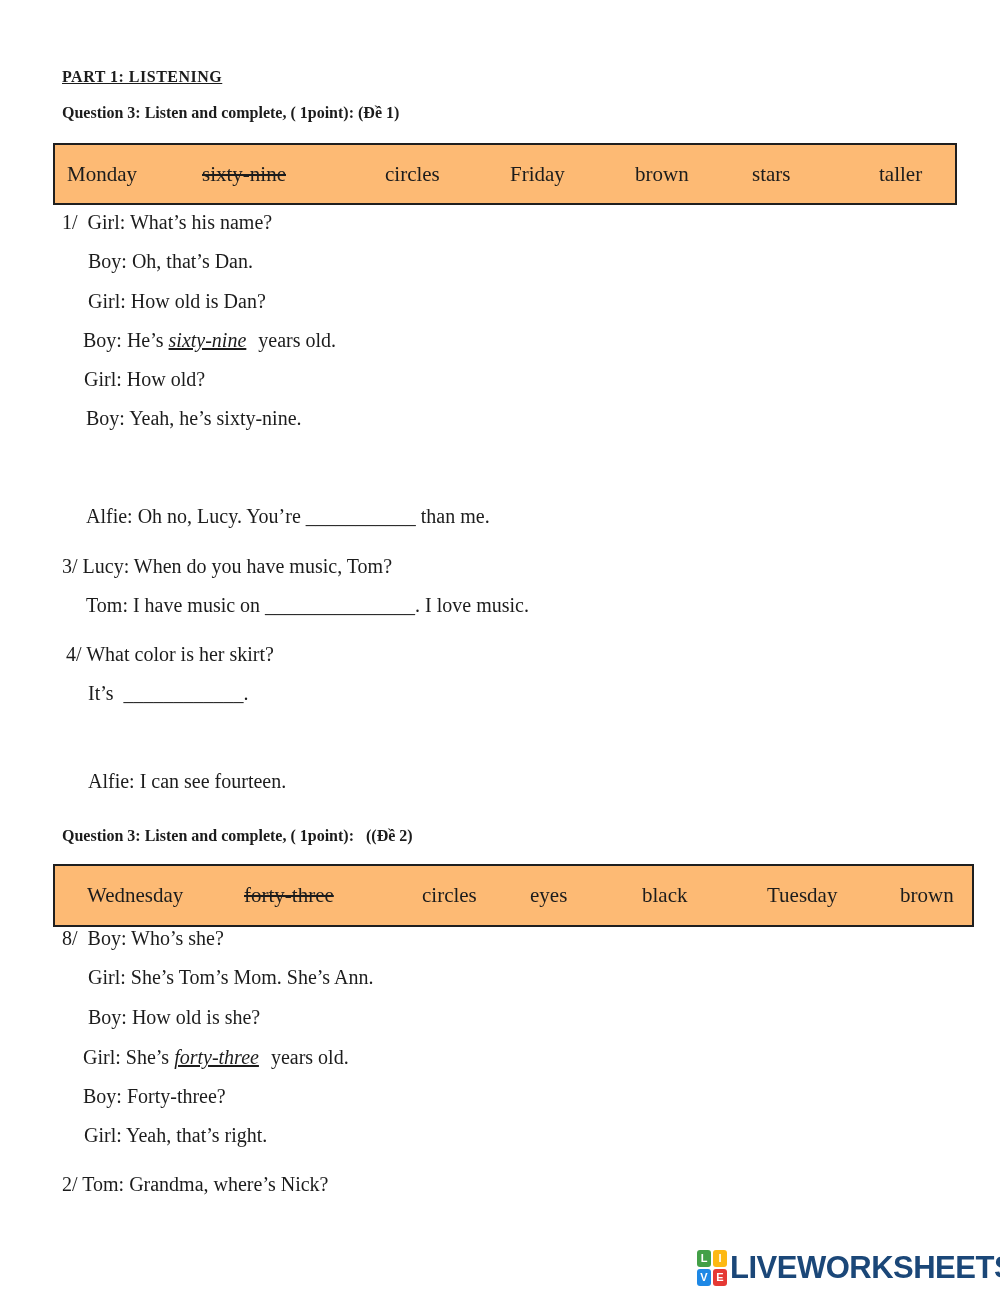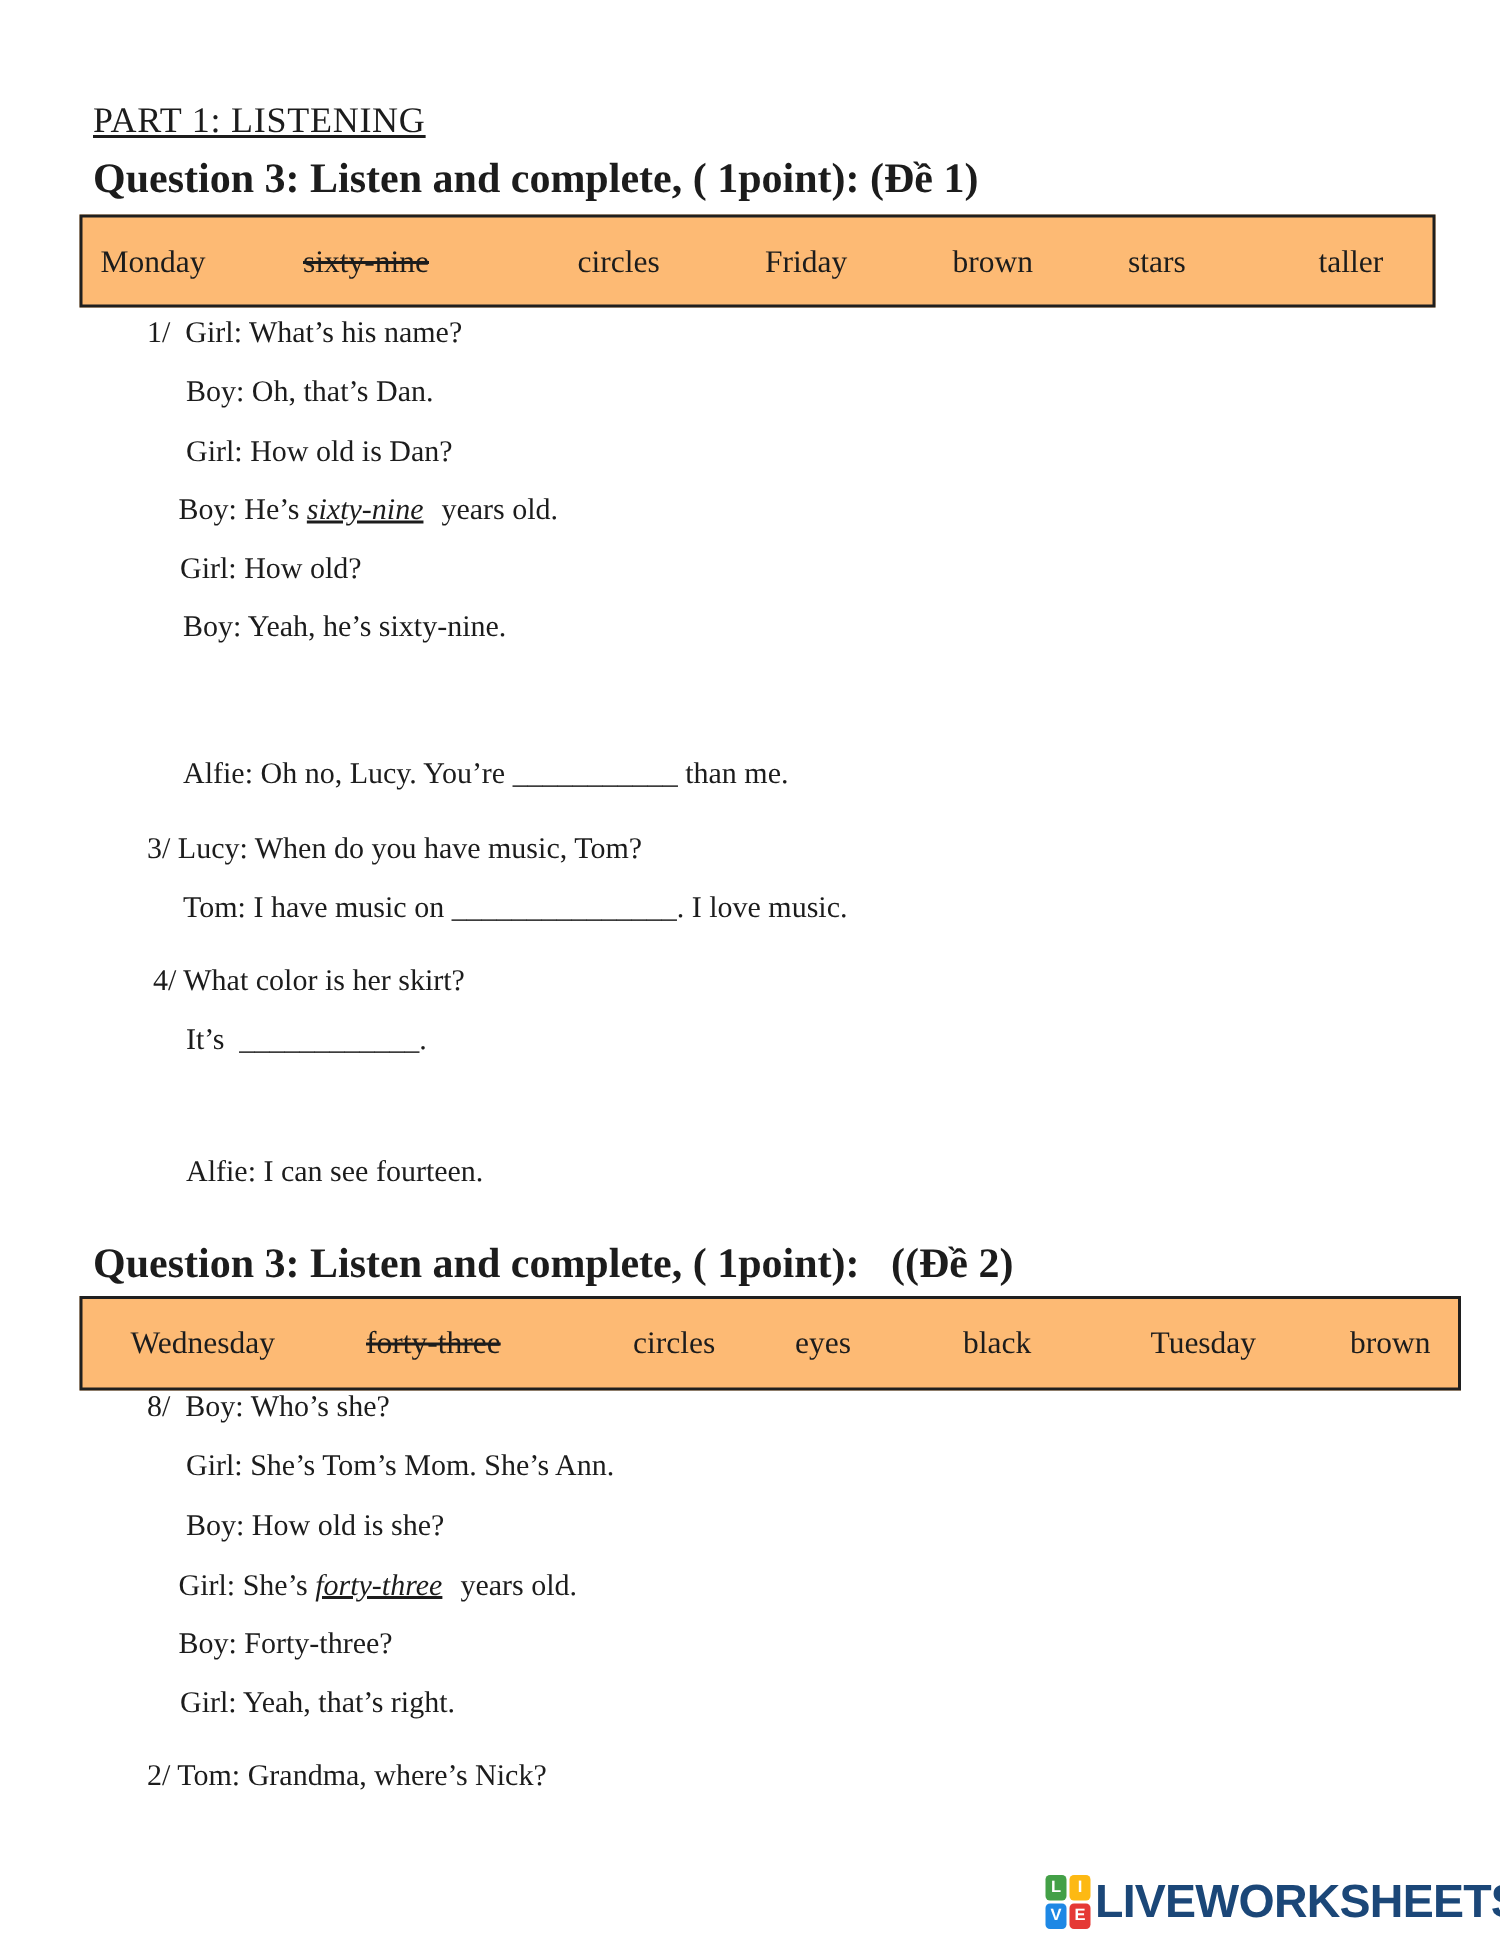--- a/index.html
+++ b/index.html
@@ -6,32 +6,32 @@
   .page{
     position:relative;
     width:1000px;height:1291px;
     background:#ffffff;
     font-family:"Liberation Serif","DejaVu Serif",serif;
     color:#1c1c1c;
     overflow:hidden;
   }
   .abs{position:absolute;white-space:pre;}
   .part-title{
-    font-size:24px;font-weight:normal;text-decoration:underline;
+    font-size:16px;font-weight:bold;text-decoration:underline;
     letter-spacing:.5px;
   }
-  .q-heading{font-size:28px;font-weight:bold;}
+  .q-heading{font-size:16px;font-weight:bold;}
   .word-box{
     position:absolute;border:2px solid #1f1f1f;background:#fdba74;
   }
   .word-box .bank-word{
     position:absolute;top:0;font-size:21px;white-space:pre;
   }
   .strike{text-decoration:line-through;}
-  .line{position:absolute;font-size:20px;white-space:pre;margin-left:36px;}
+  .line{position:absolute;font-size:20px;white-space:pre;}
   .ans{
     font-style:italic;
     text-decoration:underline;
     padding-right:2px;
   }
   .footer-logo{
     position:absolute;display:flex;align-items:center;gap:2px;
   }
   .logo-grid{
     display:grid;grid-template-columns:14px 14px;grid-template-rows:17px 17px;

